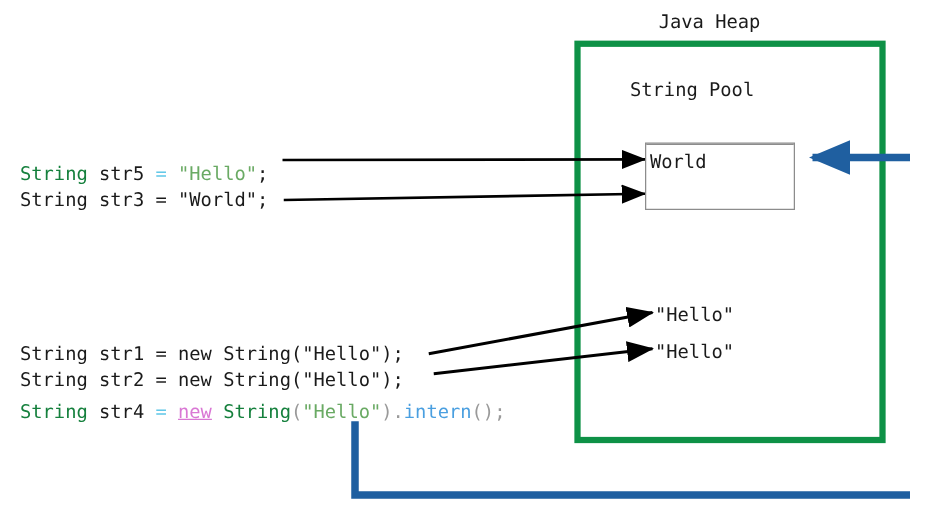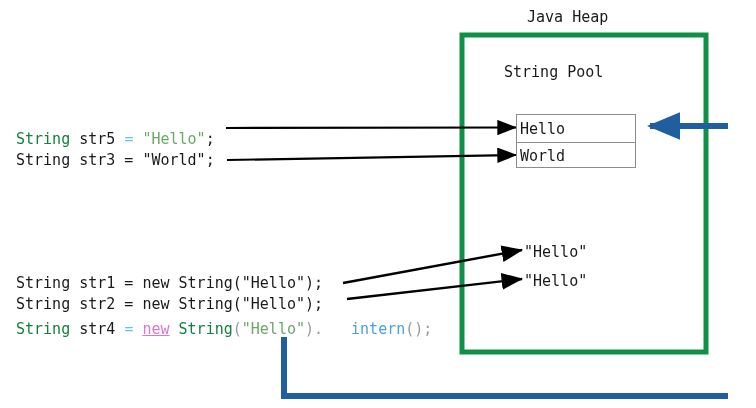--- a/index.html
+++ b/index.html
@@ -87,21 +87,21 @@
   #code-line-str1 { top: 276px; }
   #code-line-str2 { top: 297px; }
   #code-line-str4 { top: 322px; }
 
   .tok-type    { color: #15803d; }
   .tok-plain   { color: #1a1a1a; }
   .tok-op      { color: #63c8e8; }
   .tok-string  { color: #6aaa64; }
   .tok-kw      { color: #d977d4; text-decoration: underline; }
   .tok-punct   { color: #9a9a9a; }
-  .tok-method  { color: #4a9fe0; margin-left: 28px; }
+  .tok-method  { color: #4a9fe0; }
 </style>
 </head>
 <body>
 
 <div id="canvas">
 
   <svg id="svg-layer" viewBox="0 0 756 408" xmlns="http://www.w3.org/2000/svg">
     <defs>
       <marker id="arrowhead-black" markerWidth="9" markerHeight="7" refX="8.5" refY="3.5" orient="auto" markerUnits="strokeWidth">
         <polygon points="0 0, 9 3.5, 0 7" fill="#000000"></polygon>
@@ -122,21 +122,20 @@
     <line x1="347" y1="299" x2="522" y2="279" stroke="#000000" stroke-width="2.4" marker-end="url(#arrowhead-black)"></line>
 
     <path d="M 284 337 L 284 396 L 735 396 L 735 126 L 650 126" fill="none" stroke="#1f5fa0" stroke-width="6" stroke-linejoin="miter" marker-end="url(#arrowhead-blue)"></path>
   </svg>
 
   <div class="label" id="java-heap-label">Java Heap</div>
 
   <div class="label" id="string-pool-label">String Pool</div>
 
   <div id="string-pool-table">
-    <div class="pool-cell">Hello</div>
     <div class="pool-cell divider">World</div>
   </div>
 
   <div class="label" id="heap-object-1">"Hello"</div>
   <div class="label" id="heap-object-2">"Hello"</div>
 
   <div class="code-line" id="code-line-str5"><span class="tok-type">String</span><span class="tok-plain"> </span><span class="tok-plain">str5</span><span class="tok-plain"> </span><span class="tok-op">=</span><span class="tok-plain"> </span><span class="tok-string">"Hello"</span><span class="tok-plain">;</span></div>
 
   <div class="code-line" id="code-line-str3"><span class="tok-plain">String str3 = "World";</span></div>
 

